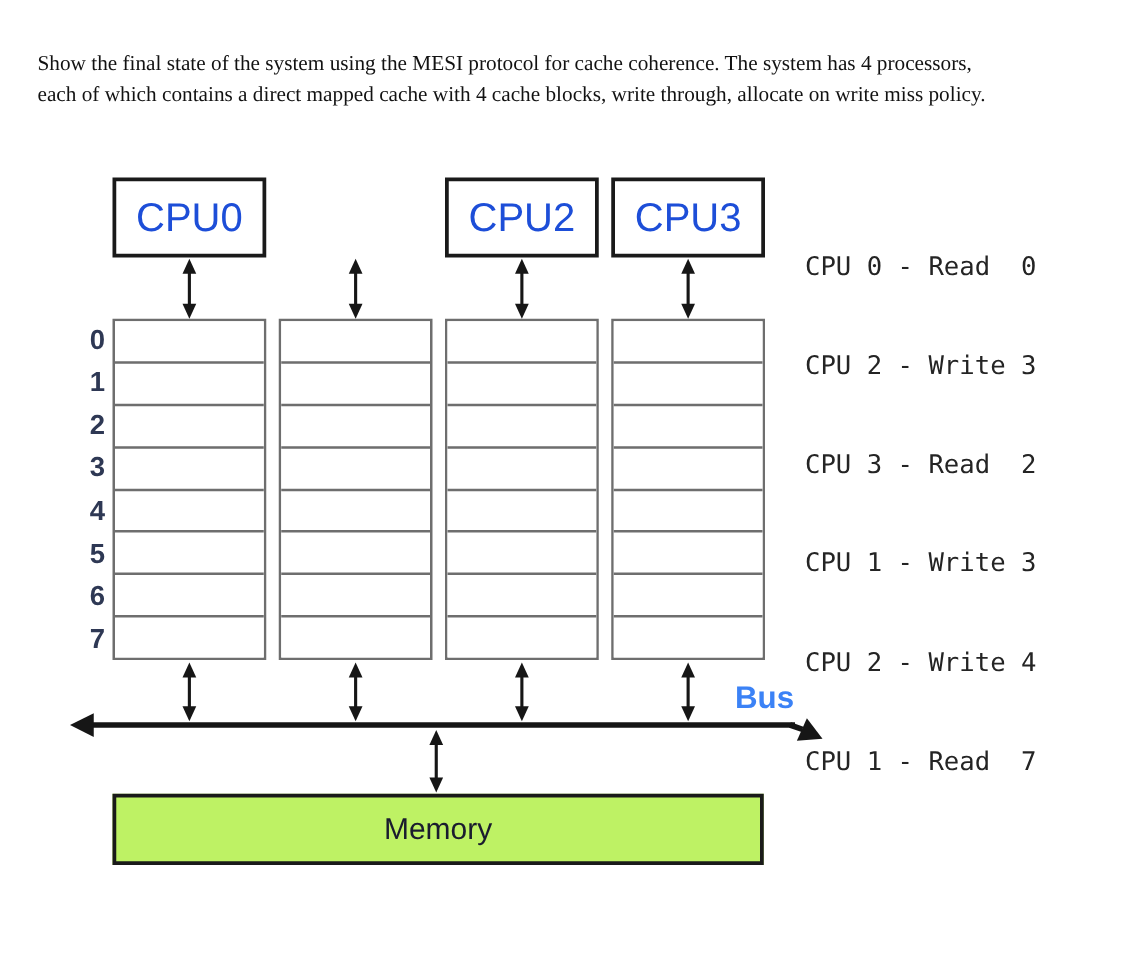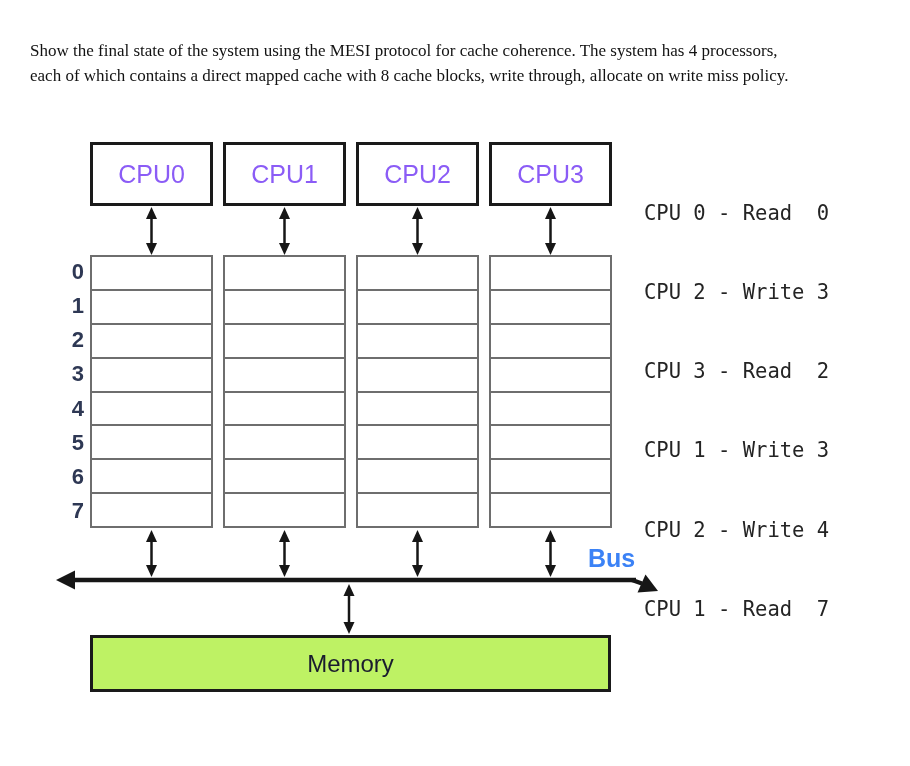--- a/index.html
+++ b/index.html
@@ -32,22 +32,22 @@
     width: 123px;
     height: 64px;
     border: 3px solid #1a1a1a;
     box-sizing: border-box;
     background: #ffffff;
     display: flex;
     align-items: center;
     justify-content: center;
   }
   .cpu-box .cpu-label {
-    font-size: 25px;
-    color: #8b5cf6;
+    font-size: 32px;
+    color: #1d4ed8;
     letter-spacing: 0px;
   }
   #cpu0 { left: 90px; }
   #cpu1 { left: 223px; }
   #cpu2 { left: 356px; }
   #cpu3 { left: 489px; }
 
   
   .cache-col {
     position: absolute;
@@ -144,28 +144,25 @@
     white-space: pre;
   }
 </style>
 </head>
 <body>
 
 <div id="canvas">
 
   <div class="title">
     <div>Show the final state of the system using the MESI protocol for cache coherence. The system has 4 processors,</div>
-    <div>each of which contains a direct mapped cache with 8 cache blocks, write through, allocate on write miss policy.</div>
+    <div>each of which contains a direct mapped cache with 4 cache blocks, write through, allocate on write miss policy.</div>
   </div>
 
   <div class="cpu-box" id="cpu0">
     <span class="cpu-label">CPU0</span>
-  </div>
-  <div class="cpu-box" id="cpu1">
-    <span class="cpu-label">CPU1</span>
   </div>
   <div class="cpu-box" id="cpu2">
     <span class="cpu-label">CPU2</span>
   </div>
   <div class="cpu-box" id="cpu3">
     <span class="cpu-label">CPU3</span>
   </div>
 
   <div class="row-labels">
     <div class="row-label">0</div>

